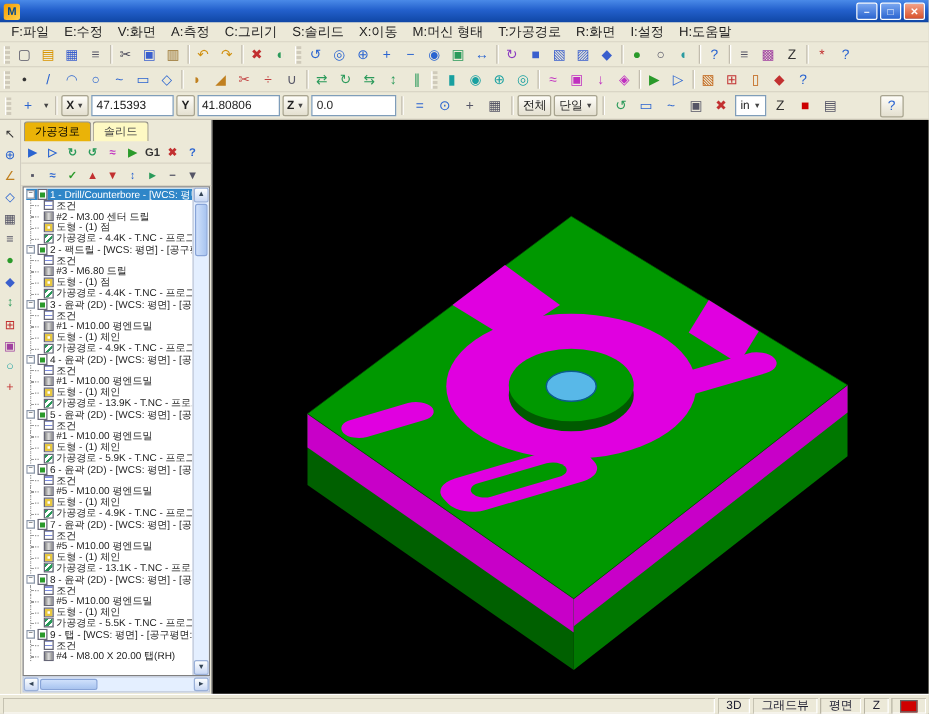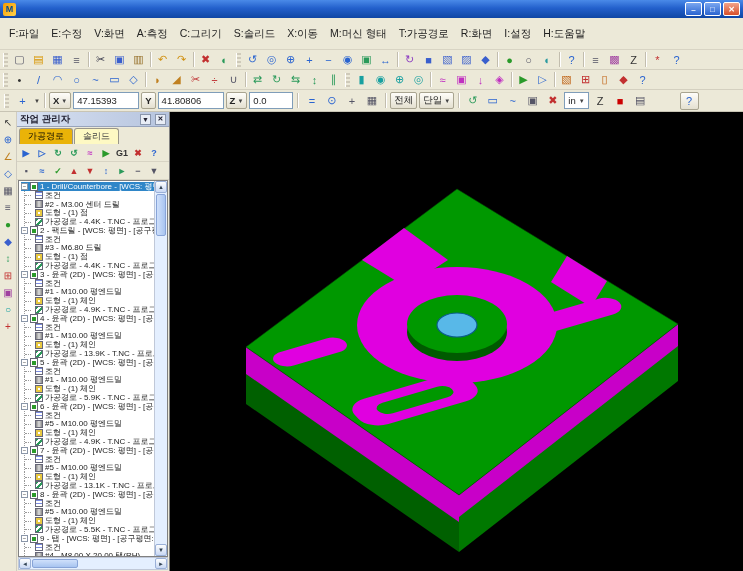--- a/index.html
+++ b/index.html
@@ -12,38 +12,38 @@
     color:#fff;font-weight:bold;font-size:11px;white-space:nowrap;overflow:hidden}
   .app-icon{width:13px;height:13px;flex:0 0 13px;border-radius:2px;display:flex;align-items:center;justify-content:center;
     background:linear-gradient(135deg,#f59b00,#ffd24d);color:#0a4a8a;font-size:9px;font-weight:bold}
   .title-text{overflow:hidden;text-overflow:clip;white-space:nowrap;text-shadow:1px 1px 1px #0a3a7a}
   .win-btns{margin-left:auto;display:flex;gap:2px}
   .win-btn{width:17px;height:14px;border:1px solid #fff;border-radius:2px;display:flex;align-items:center;justify-content:center;
     font-size:8px;color:#fff;background:linear-gradient(#7aa7f0,#2a64d0)}
   .win-btn.close{background:linear-gradient(#f2a38a,#d8502a)}
 
   
-  .menubar{height:32px;display:flex;align-items:center;padding-left:3px;background:#ece9d8;border-bottom:1px solid #d8d4c4;font-size:10.5px}
+  .menubar{height:16px;display:flex;align-items:center;padding-left:3px;background:#ece9d8;border-bottom:1px solid #d8d4c4;font-size:10.5px}
   .menu-item{padding:0 6px;white-space:nowrap}
 
   
   .tb-row{height:20px;display:flex;align-items:center;background:#ece9d8;border-bottom:1px solid #d4d0c0;padding-left:1px;overflow:hidden;white-space:nowrap}
   .tb-btn{width:19px;height:18px;flex:0 0 auto;display:inline-flex;align-items:center;justify-content:center;
     font-size:11px;border:1px solid transparent;border-radius:2px;cursor:default}
   .tb-sep{width:1px;height:15px;background:#c2bdae;box-shadow:1px 0 0 #fff;margin:0 2px;flex:0 0 1px}
   .tb-grip{width:5px;height:14px;margin:0 2px;flex:0 0 5px;
     background:repeating-linear-gradient(180deg,#cfcaba 0 2px,transparent 2px 4px);border-left:1px solid #fff}
 
   
   .coordbar{height:22px;display:flex;align-items:center;gap:2px;background:#ece9d8;border-bottom:1px solid #c8c4b4;padding-left:2px;overflow:hidden}
   .coordbar .bar-seg{display:flex;align-items:center;gap:1px}
   .chip-btn{height:17px;display:inline-flex;align-items:center;gap:2px;padding:0 3px;font-size:9.5px;
     border:1px solid #a8a490;background:linear-gradient(#fefdf9,#e4e0d0);border-radius:2px}
   .coord-field{height:17px;background:#fff;border:1px solid #7f9db9;font-size:9.5px;padding:0 3px;display:flex;align-items:center}
-  .coord-field.w68{width:66px}.coord-field.w44{width:44px}
+  .coord-field.w68{width:66px}.coord-field.w44{width:68px}
   .caret{font-size:6px;color:#444}
   .combo{height:17px;display:flex;align-items:center;gap:3px;background:#fff;border:1px solid #7f9db9;font-size:9.5px;padding:0 3px}
   .cb-spacer{width:26px}.cb-fill{flex:1}
 
   
   .content{display:flex;height:459px}
   .leftstrip{width:17px;background:#ece9d8;border-right:1px solid #d0ccc0;display:flex;flex-direction:column;align-items:center;padding-top:3px;gap:2px}
   .strip-btn{width:15px;height:15px;display:flex;align-items:center;justify-content:center;font-size:10px;border:1px solid transparent}
 
   
@@ -281,25 +281,20 @@
       <span class="strip-btn" style="color: rgb(42, 154, 42);">●</span>
       <span class="strip-btn" style="color: rgb(58, 95, 205);">◆</span>
       <span class="strip-btn" style="color: rgb(42, 154, 90);">↕</span>
       <span class="strip-btn" style="color: rgb(194, 48, 48);">⊞</span>
       <span class="strip-btn" style="color: rgb(160, 64, 160);">▣</span>
       <span class="strip-btn" style="color: rgb(24, 160, 160);">○</span>
       <span class="strip-btn" style="color: rgb(194, 48, 48);">+</span>
     </div>
 
   <div class="panel">
-    <div class="panel-header">
-      <span>작업 관리자</span>
-      <span class="ph-btn">▼</span>
-      <span class="ph-btn">✕</span>
-    </div>
     <div class="panel-tabs" id="ptabs">
         <span class="ptab active">가공경로</span>
         <span class="ptab">솔리드</span>
       </div>
     <div class="panel-tb" id="ptb1">
         <span class="ptb-btn" style="color: rgb(42, 100, 208);">▶</span>
         <span class="ptb-btn" style="color: rgb(42, 100, 208);">▷</span>
         <span class="ptb-btn" style="color: rgb(42, 154, 90);">↻</span>
         <span class="ptb-btn" style="color: rgb(42, 154, 90);">↺</span>
         <span class="ptb-btn" style="color: rgb(192, 48, 192);">≈</span>

